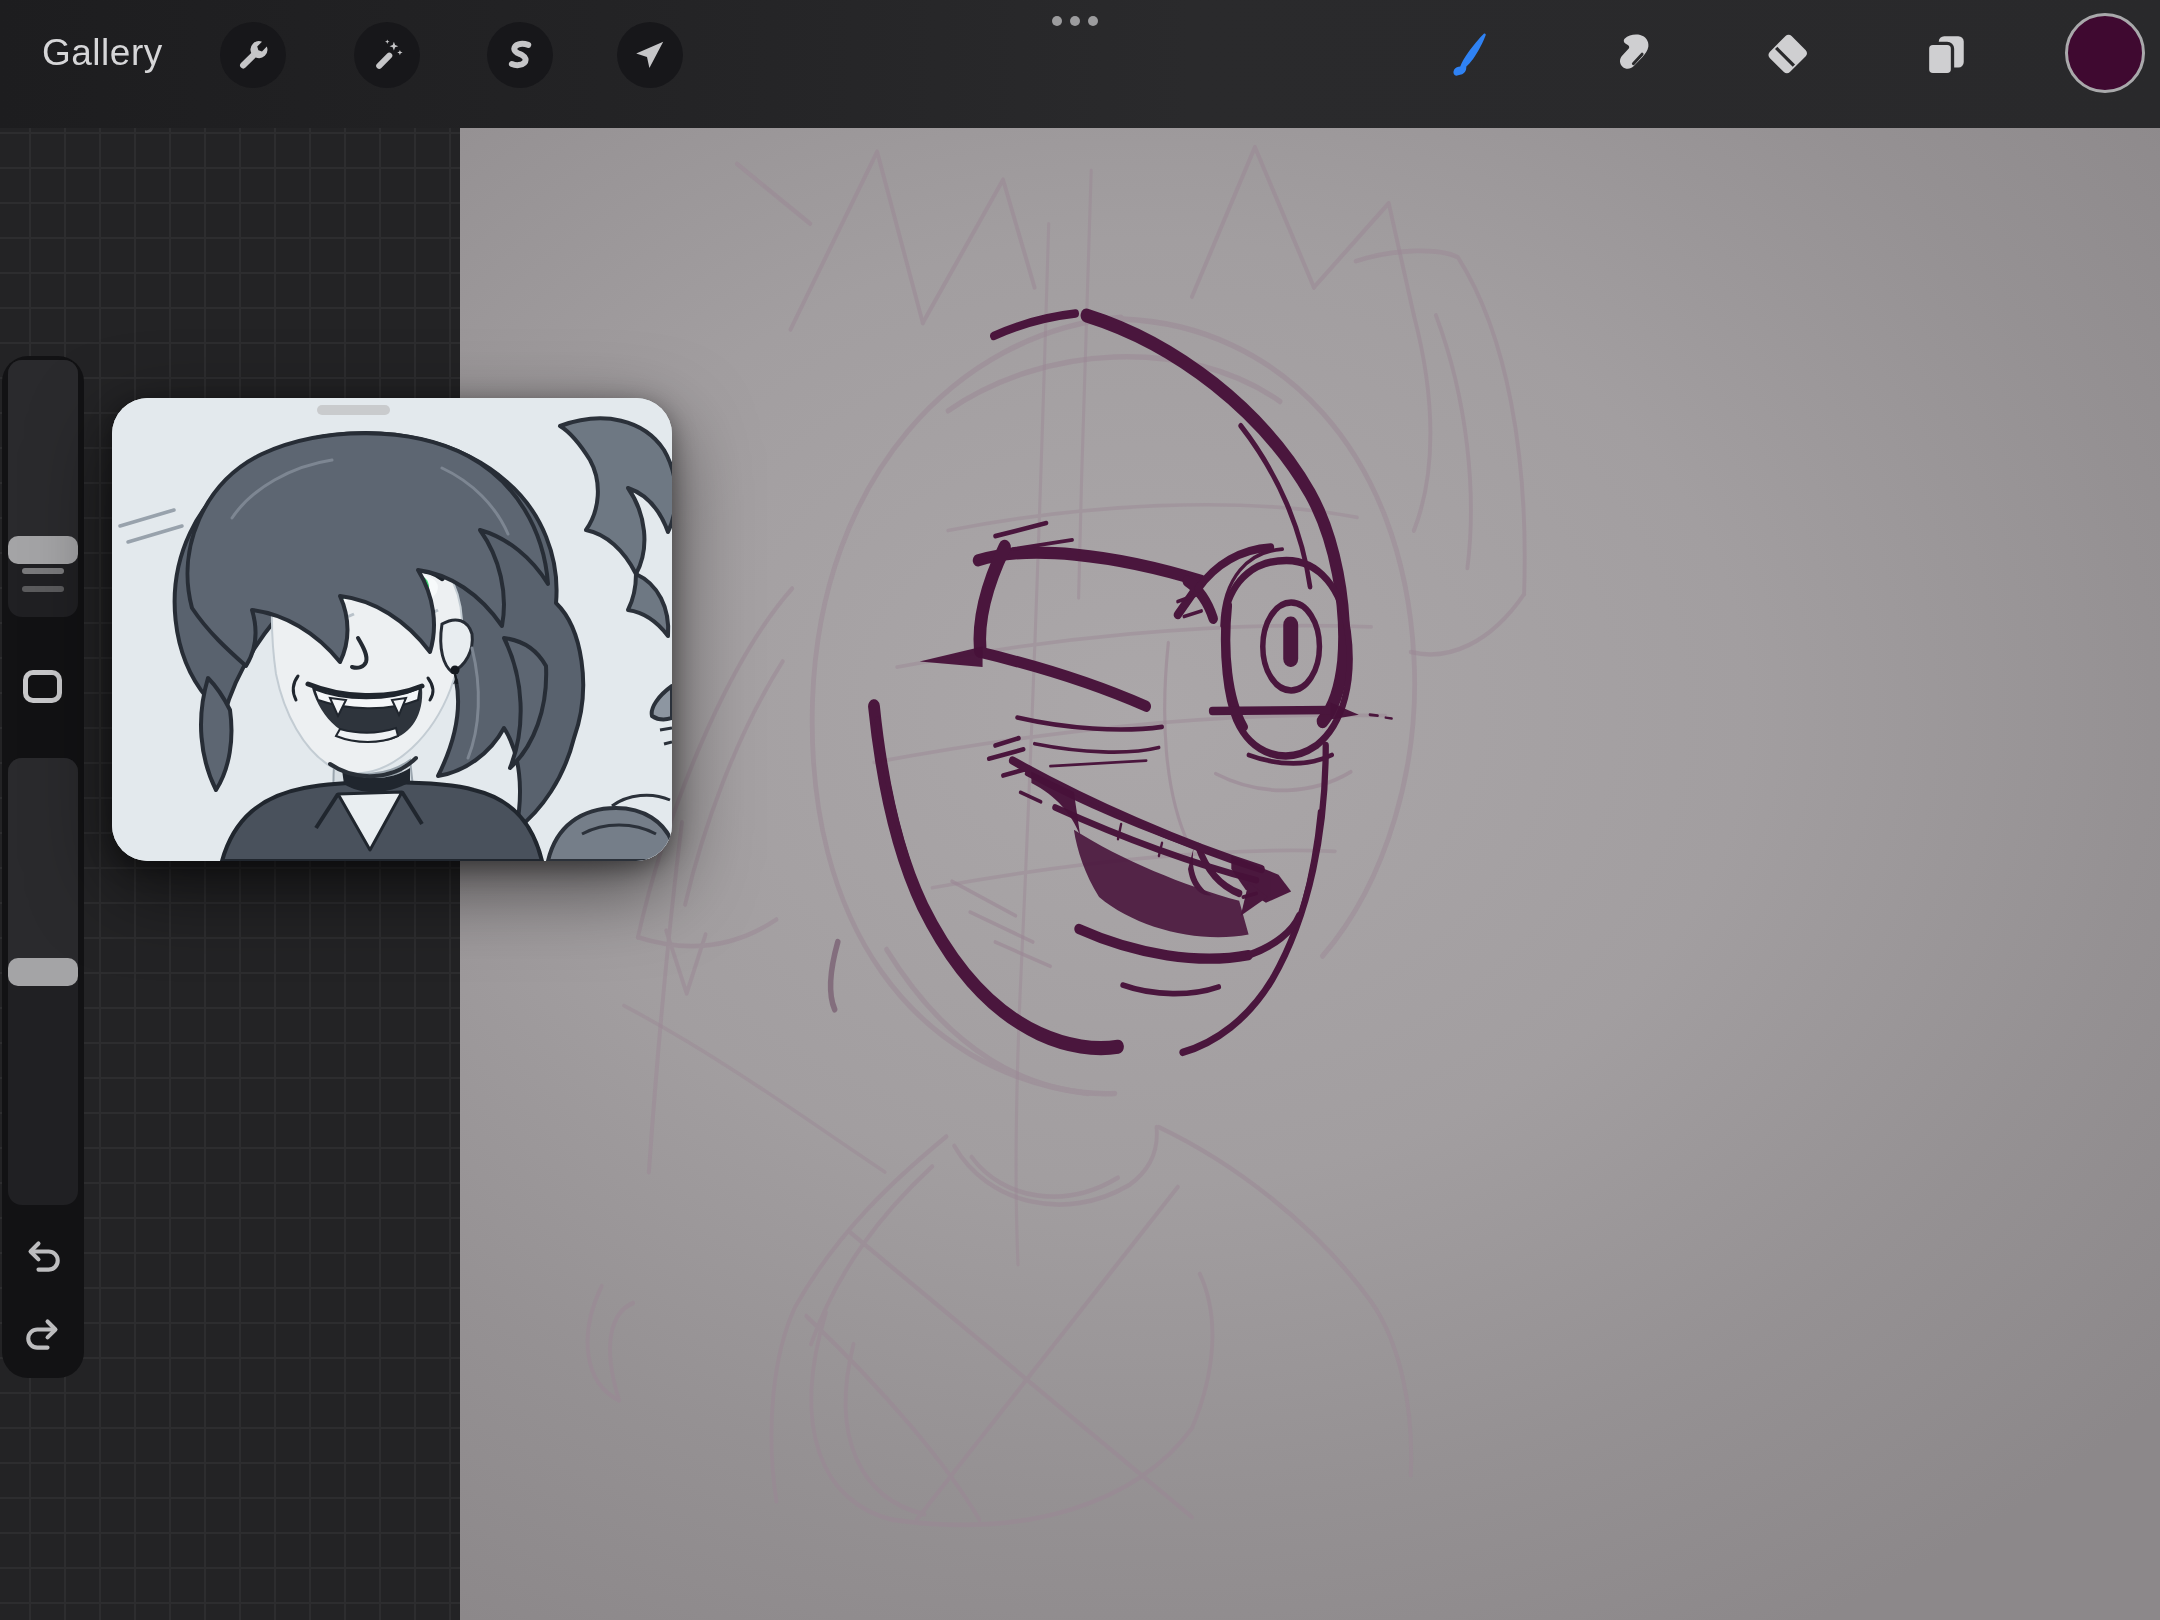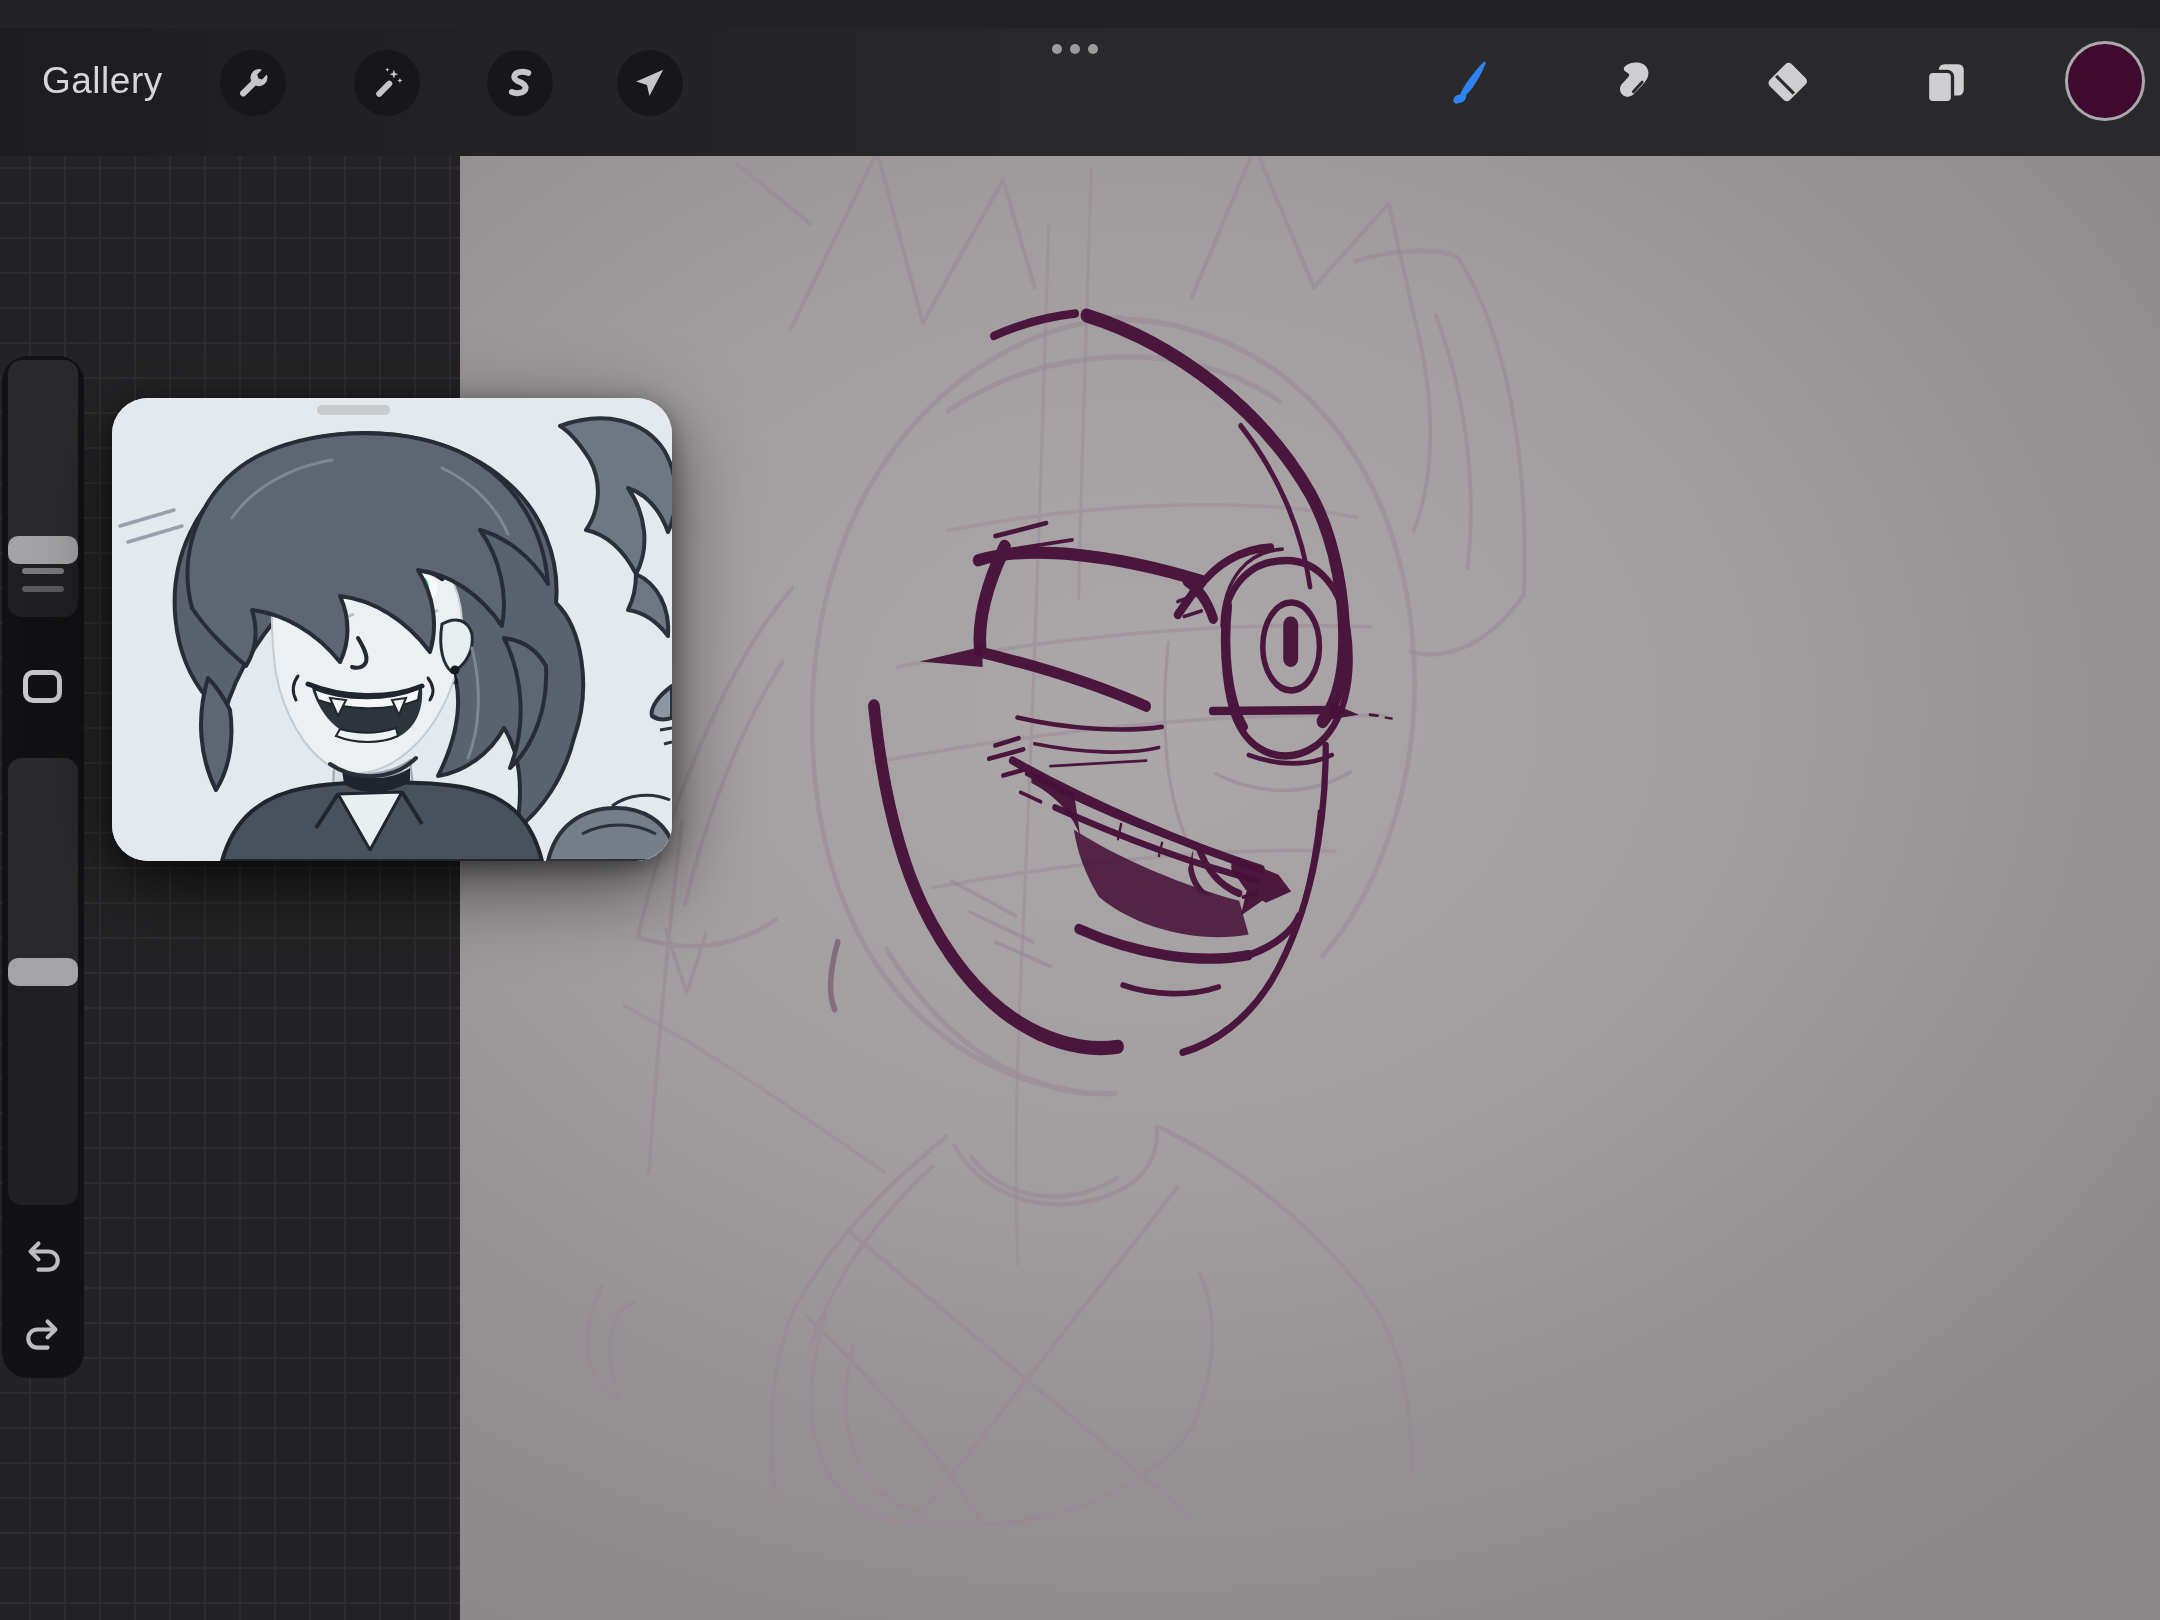--- a/index.html
+++ b/index.html
@@ -1,21 +1,21 @@
 <!DOCTYPE html>
 <html><head>
 <meta charset="utf-8">
 <style>
   html,body{margin:0;padding:0;background:#141416;}
   .app{position:relative;width:2160px;height:1620px;overflow:hidden;
        font-family:"Liberation Sans",sans-serif;background:#232325;}
 
   
   .toolbar{position:absolute;left:0;top:0;width:2160px;height:128px;
-    background:linear-gradient(90deg,#1d1d1f 0%,#232325 28%,#2a2a2c 55%,#29292b 100%);z-index:40;margin-top:28px;}
+    background:linear-gradient(90deg,#1d1d1f 0%,#232325 28%,#2a2a2c 55%,#29292b 100%);z-index:40;}
   .gallery-label{position:absolute;left:42px;top:0;height:105px;line-height:105px;
     color:#d6d6d8;font-size:37px;font-weight:400;letter-spacing:.5px;cursor:default;}
   .tb-btn{position:absolute;top:22px;width:66px;height:66px;border-radius:50%;
     display:flex;align-items:center;justify-content:center;}
   .tb-btn.circled{background:#17171a;}
   .tb-btn svg{display:block;}
   .dots{position:absolute;left:1052px;top:16px;display:flex;gap:8px;}
   .dots i{width:10px;height:10px;border-radius:50%;background:#9c9c9e;display:block;}
   .color-swatch{position:absolute;left:2065px;top:13px;width:80px;height:80px;border-radius:50%;
     background:#3f0930;border:3px solid #a9a9ab;box-sizing:border-box;}

